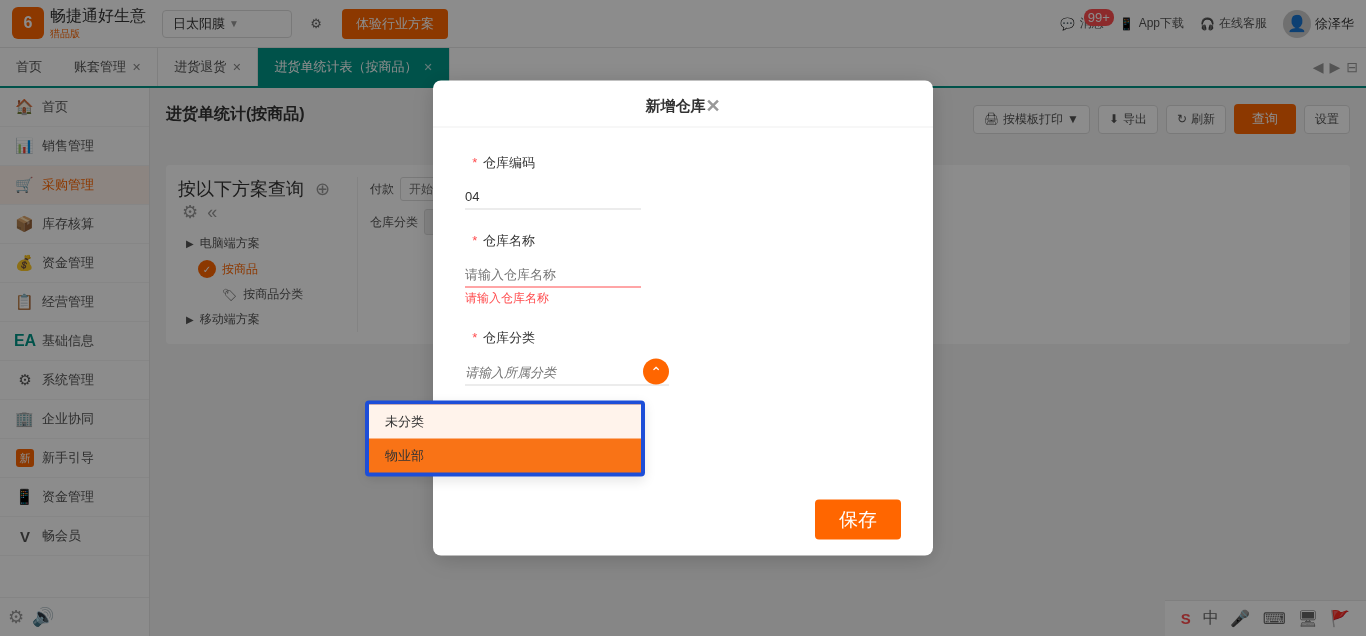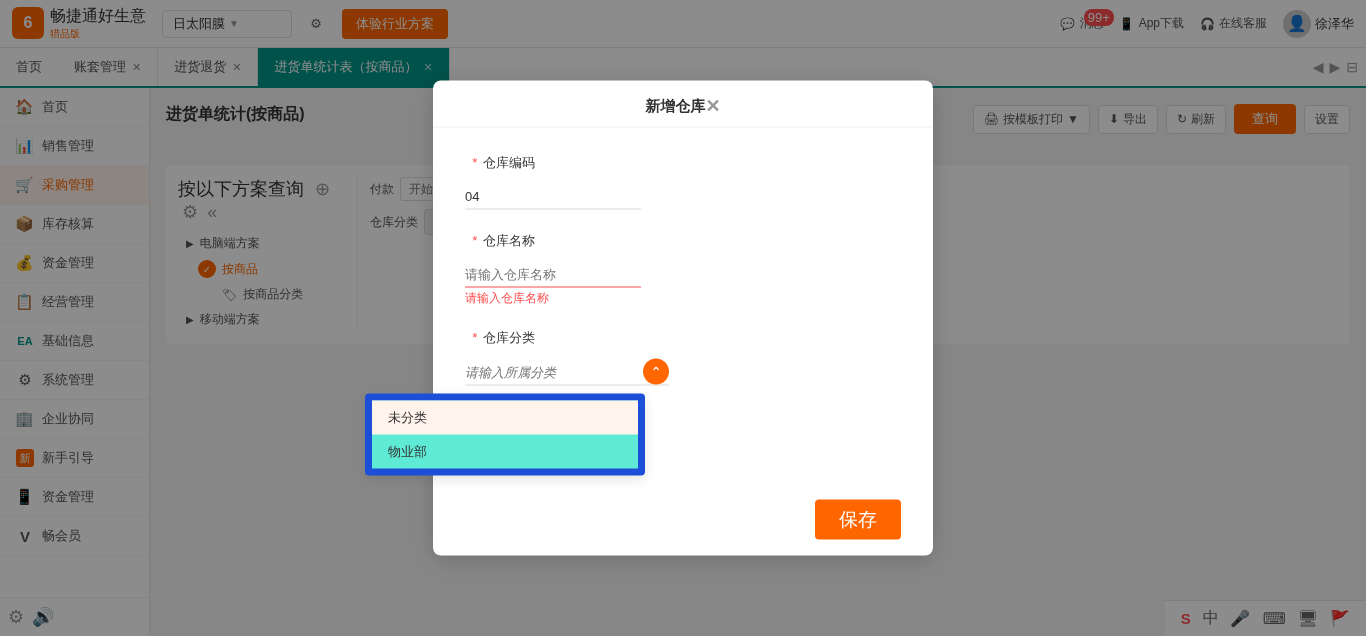--- a/index.html
+++ b/index.html
@@ -235,24 +235,24 @@
     }
     .category-arrow {
       width: 26px; height: 26px;
       background: #ff6600; border-radius: 50%;
       display: flex; align-items: center; justify-content: center;
       cursor: pointer; color: #fff; font-size: 14px;
     }
 
     
     .category-dropdown {
-      position: absolute; top: 35px; left: -100px;
+      position: absolute; top: 42px; left: -100px;
       width: 280px;
-      background: #5eead4;
-      border: 7px solid #1d4ed8;
+      background: #f97316;
+      border: 4px solid #1d4ed8;
       border-radius: 4px;
       box-shadow: 0 4px 12px rgba(0,0,0,0.1);
       z-index: 300;
     }
     .dropdown-item {
       padding: 8px 16px; font-size: 13px; color: #333;
       cursor: pointer;
     }
     .dropdown-item.highlighted { background: #fff3eb; color: #333; }
 
@@ -367,21 +367,21 @@
     </div>
     <div class="sidebar-item">
       <span class="s-icon">💰</span>
       <span>资金管理</span>
     </div>
     <div class="sidebar-item">
       <span class="s-icon">📋</span>
       <span>经营管理</span>
     </div>
     <div class="sidebar-item">
-      <span class="s-icon" style="font-size:11px;font-weight:bold;color:#009688;">EA</span>
+      <span class="s-icon" style="font-size:16px;font-weight:bold;color:#009688;">EA</span>
       <span>基础信息</span>
     </div>
     <div class="sidebar-item">
       <span class="s-icon">⚙</span>
       <span>系统管理</span>
     </div>
     <div class="sidebar-item">
       <span class="s-icon">🏢</span>
       <span>企业协同</span>
     </div>

